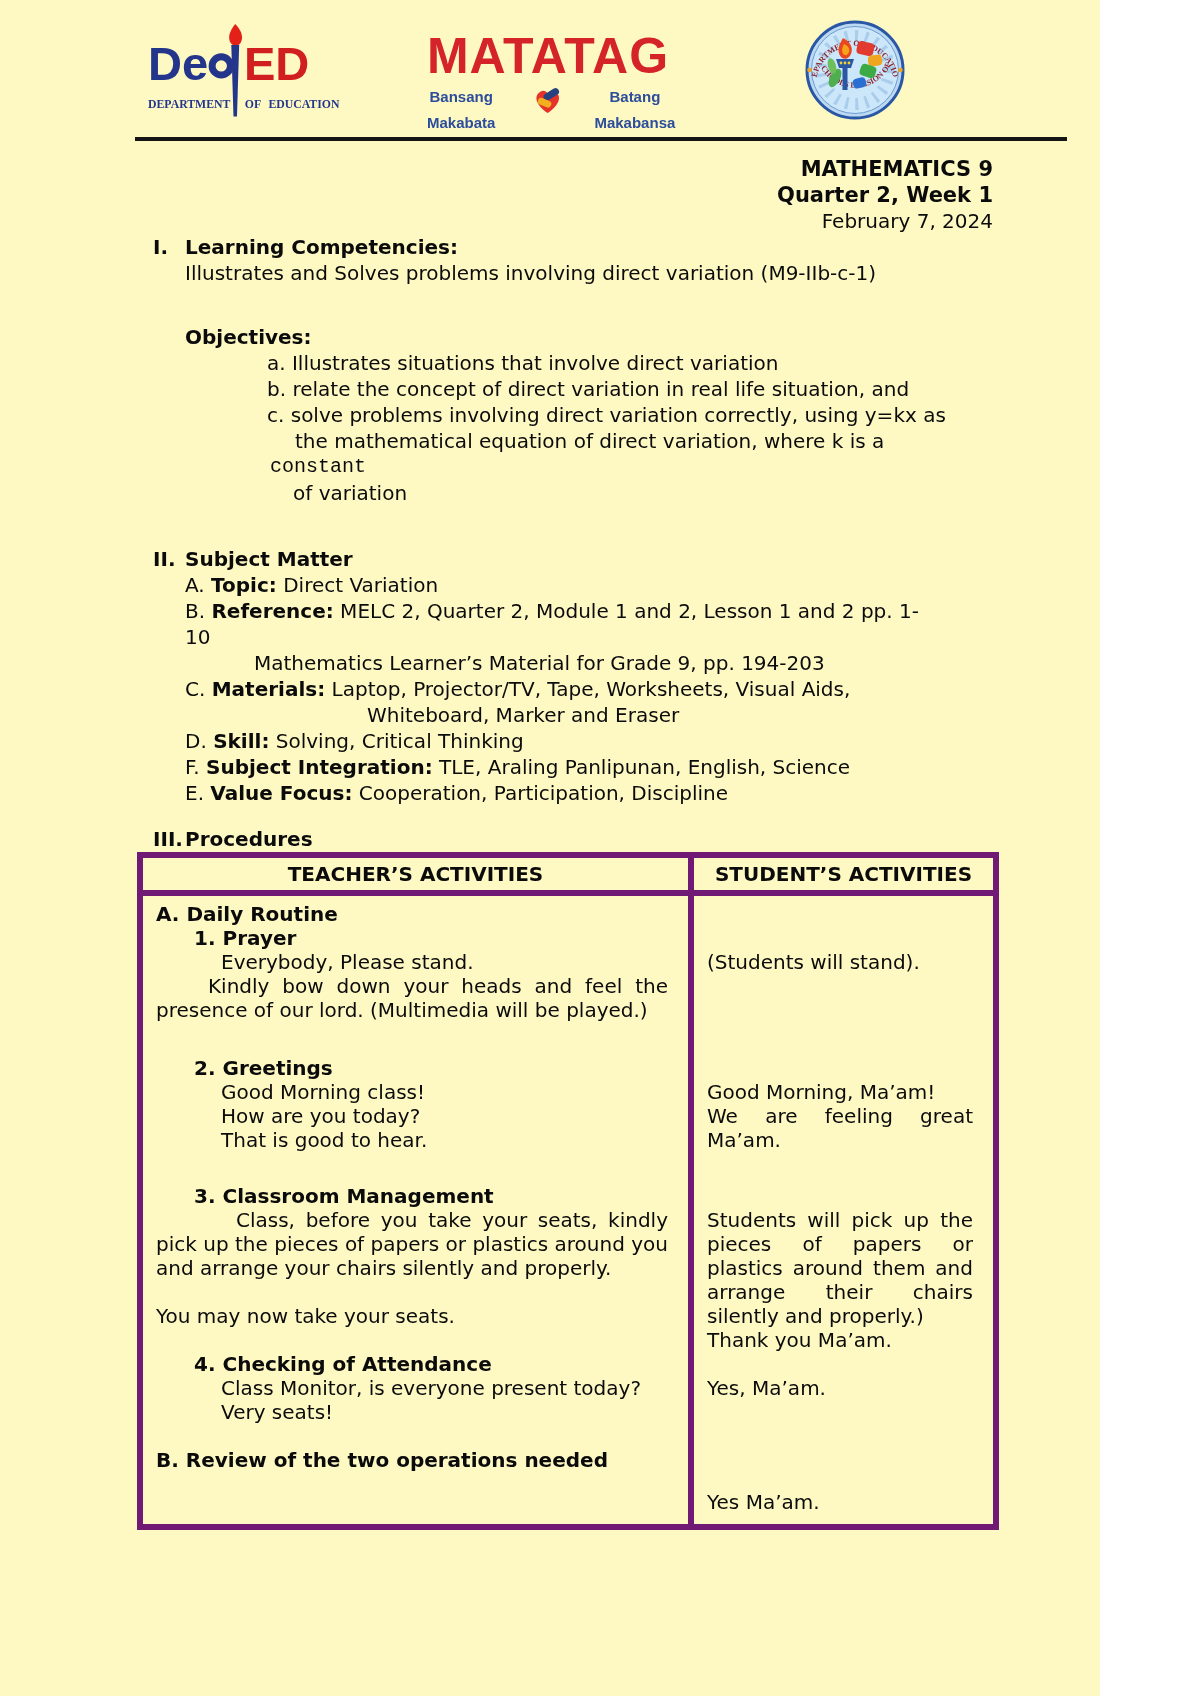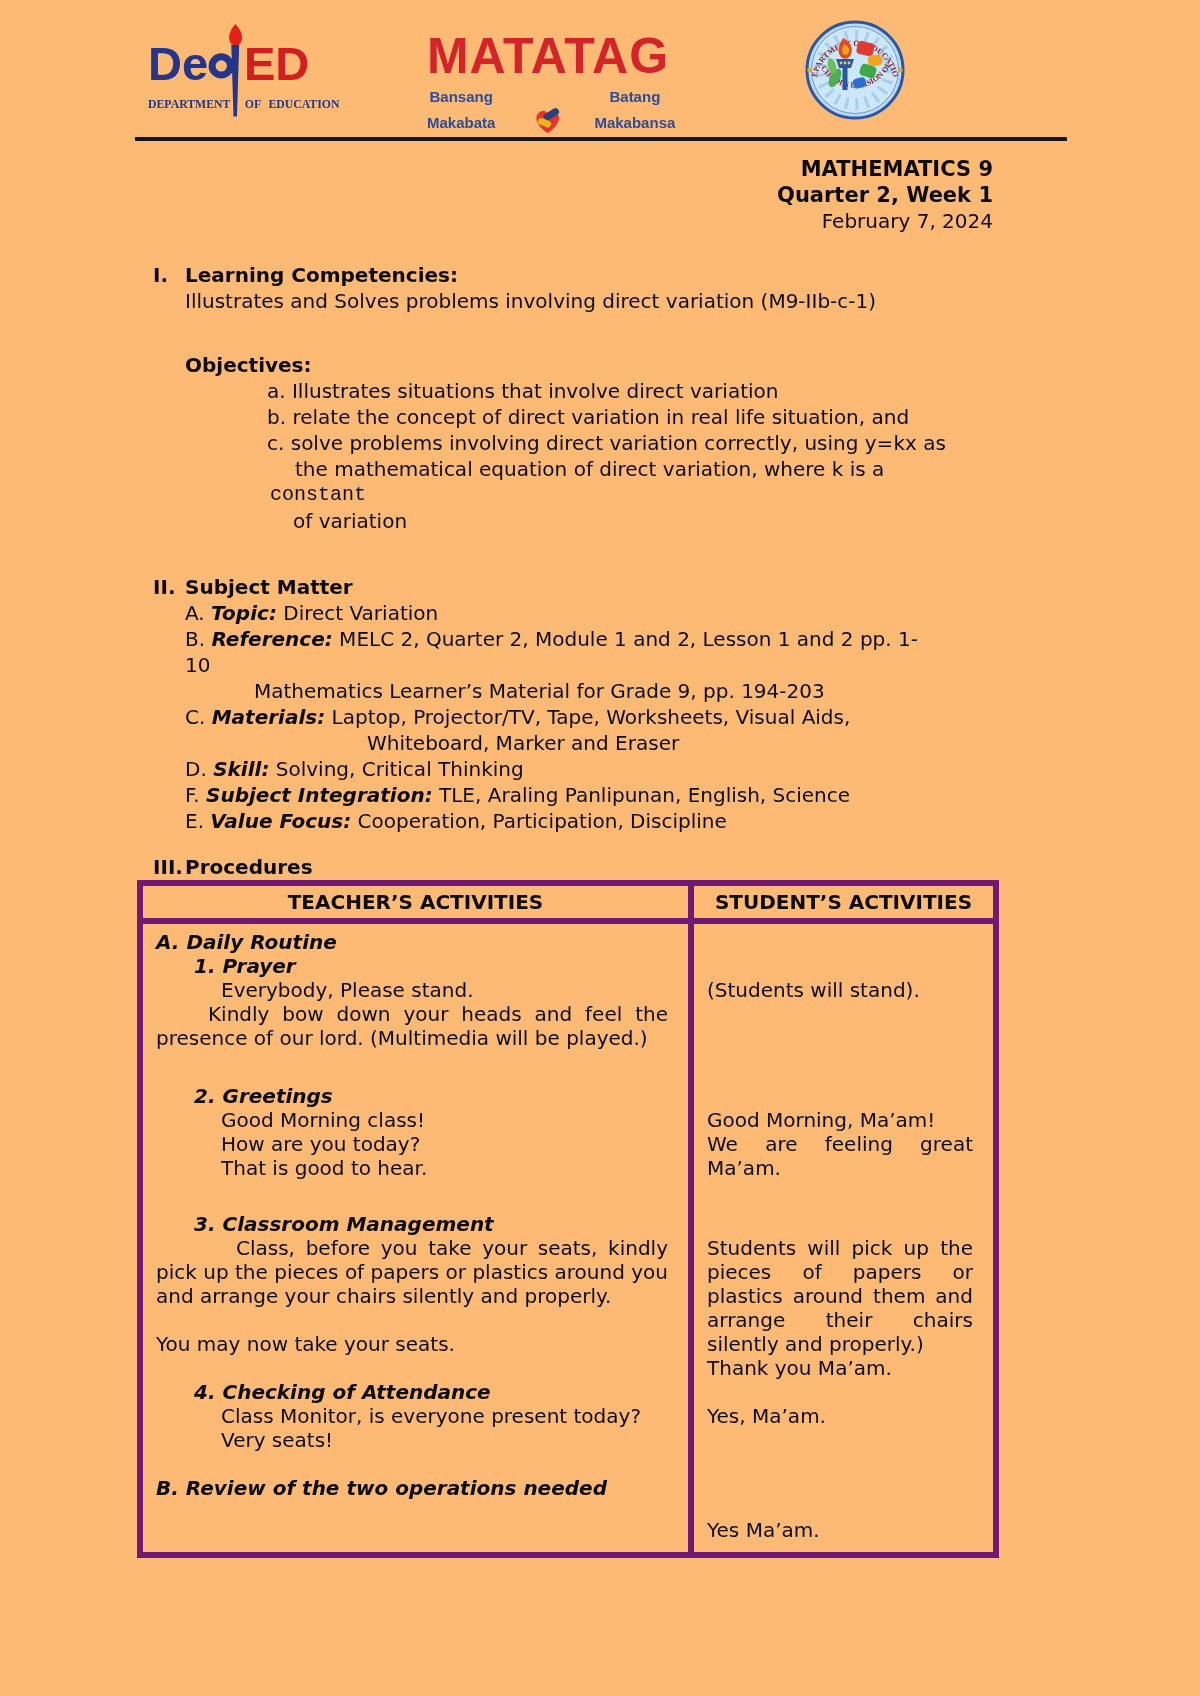--- a/index.html
+++ b/index.html
@@ -1,46 +1,46 @@
 <!DOCTYPE html>
 <html><head>
 <meta charset="utf-8">
 <style>
   html,body{margin:0;padding:0;background:#ffffff;}
-  .page{position:relative;width:1200px;height:1696px;background:#fdba74;
+  .page{position:relative;width:1100px;height:1696px;background:#fef9c3;
         font-family:"DejaVu Sans",sans-serif;font-size:20px;line-height:26px;color:#0b0b0b;overflow:hidden;}
   
   .hdr{position:absolute;left:0;top:0;width:1200px;height:140px;}
   .deped-logo{position:absolute;left:148px;top:24px;}
   .matatag{position:absolute;left:398px;top:30px;width:300px;text-align:center;}
   .matatag-title{font-family:"Liberation Sans",sans-serif;font-weight:bold;font-size:50px;line-height:52px;
                  color:#d5232a;letter-spacing:1px;}
-  .matatag-tag{display:flex;align-items:flex-end;justify-content:center;gap:7px;margin-top:2px;}
+  .matatag-tag{display:flex;align-items:flex-start;justify-content:center;gap:7px;margin-top:2px;}
   .matatag-tag span{font-family:"Liberation Sans",sans-serif;font-weight:bold;font-size:15px;color:#2b4d9b;}
   .seal{position:absolute;left:805px;top:20px;}
   .rule{position:absolute;left:135px;top:137px;width:932px;height:4px;background:#151515;}
   
   .doc{position:absolute;left:137px;top:156px;width:856px;}
   .title-block{text-align:right;}
   .t1,.t2{font-weight:bold;font-size:21px;}
   .t3{font-size:20px;}
   .sec-head{margin:0;font-weight:bold;}
   .sec-num{display:inline-block;width:48px;box-sizing:border-box;padding-left:16px;}
   p{margin:0;}
   .ml48{margin-left:48px;}
-  .sec1{margin-top:28px;}
+  .sec1{}
   .obj-head{margin-top:38px;font-weight:bold;}
   .obj-a{margin-left:130px;}
   .obj-c2{margin-left:158px;}
   .obj-c3{margin-left:133px;font-family:Liberation Mono, monospace;}
   .obj-c4{margin-left:156px;}
   .sec2{margin-top:40px;}
   .s2-cont1{margin-left:117px;}
   .s2-cont2{margin-left:230px;}
-  .bold{font-weight:bold;font-style:italic;}
+  .bold{font-weight:bold;}
   .sec3{margin-top:20px;}
   
   table.proc{border-collapse:collapse;width:856px;table-layout:fixed;margin-top:0;line-height:24px;}
   table.proc th,table.proc td{border:6px solid #701a75;}
   table.proc th{font-size:20px;font-weight:bold;text-align:center;height:30px;padding:1px 0;}
   table.proc td{vertical-align:top;padding:6px 20px 10px 13px;}
   .ind1{margin-left:38px;}
   .ind2{margin-left:65px;}
   .jt{text-align:justify;}
   .p-kindly{text-indent:52px;}

